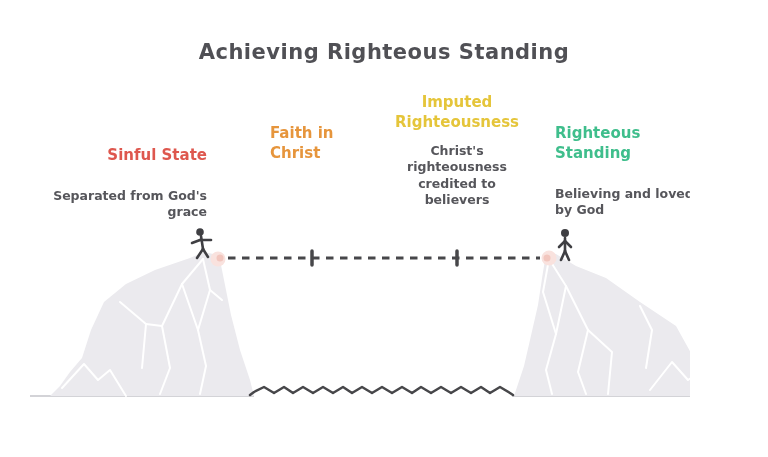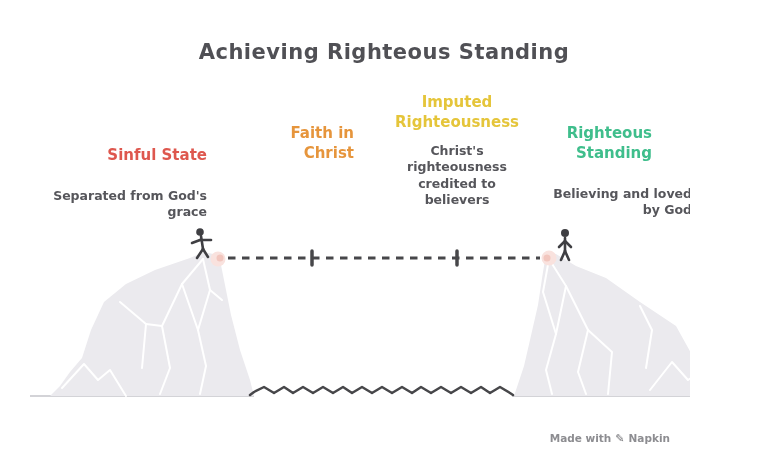--- a/index.html
+++ b/index.html
@@ -8,26 +8,26 @@
     font-family:"DejaVu Sans","Liberation Sans",sans-serif;
   }
   .title{
     position:absolute;top:40px;left:0;width:768px;text-align:center;
     font-size:21px;font-weight:700;letter-spacing:.5px;color:#505055;
   }
   .stage{position:absolute;}
   .stage-name{font-size:15px;font-weight:700;line-height:1.32;}
   .stage-desc{font-size:12.5px;font-weight:700;line-height:1.32;color:#56565b;margin-top:22px;}
   .stage-1{top:146px;left:37px;width:170px;text-align:right;}
-  .stage-2{top:124px;left:233px;width:158px;text-align:right;}
+  .stage-2{top:124px;left:233px;width:158px;text-align:left;}
   .stage-2 .stage-name{width:84px;margin:0 auto;}
   .stage-3{top:93px;left:392px;width:130px;text-align:center;}
   .stage-3 .stage-name{width:130px;margin:0 auto;}
   .stage-3 .stage-desc{width:108px;margin:10px auto 0;}
-  .stage-4{top:124px;left:540px;width:152px;text-align:right;}
+  .stage-4{top:124px;left:555px;width:152px;text-align:left;}
   .stage-4 .stage-name{width:112px;}
   .scene{position:absolute;left:0;top:0;width:768px;height:457px;}
   .watermark{
     position:absolute;right:20px;bottom:13px;display:flex;align-items:center;gap:4px;
     font-size:10.5px;font-weight:700;color:#8d8d91;
   }
   .wm-icon{font-size:11px;line-height:1;transform:rotate(0deg);color:#77777b;}
 </style>
 </head>
 <body>
@@ -112,19 +112,14 @@
     <g stroke="#3F3F43" stroke-width="2.6" stroke-linecap="round" fill="none">
       <circle cx="565" cy="233" r="4" fill="#3F3F43" stroke="none"></circle>
       <line x1="565" y1="238" x2="565" y2="251"></line>
       <line x1="565" y1="241" x2="559" y2="247"></line>
       <line x1="565" y1="241" x2="571" y2="247"></line>
       <line x1="565" y1="251" x2="561" y2="260"></line>
       <line x1="565" y1="251" x2="569" y2="260"></line>
     </g>
   </svg>
 
-  <div class="watermark">
-    <span>Made with</span>
-    <span class="wm-icon">✎</span>
-    <span>Napkin</span>
-  </div>
 
 </div>
 
 </body></html>

